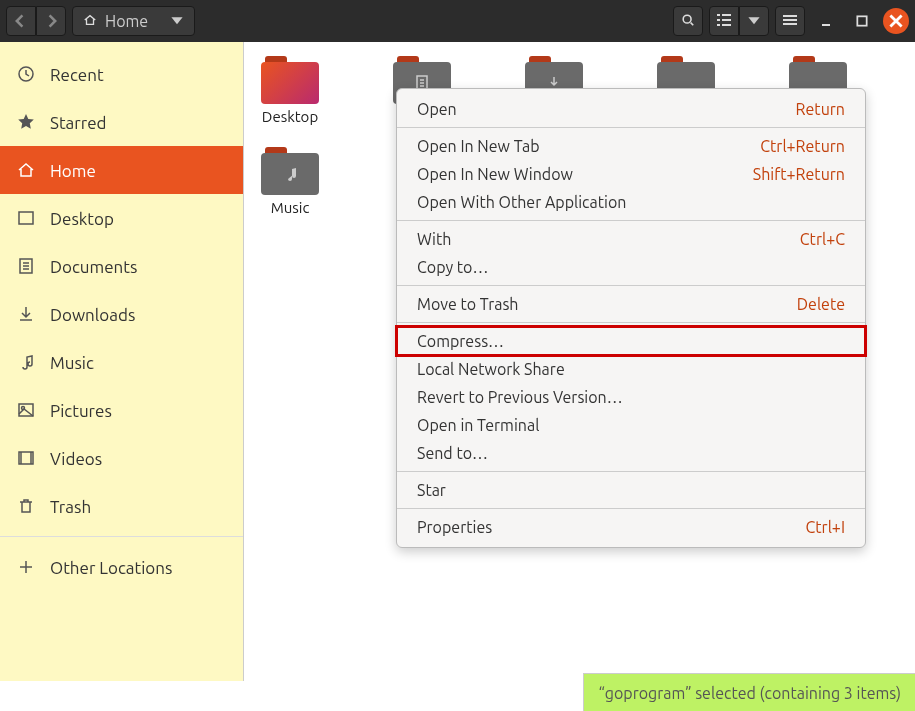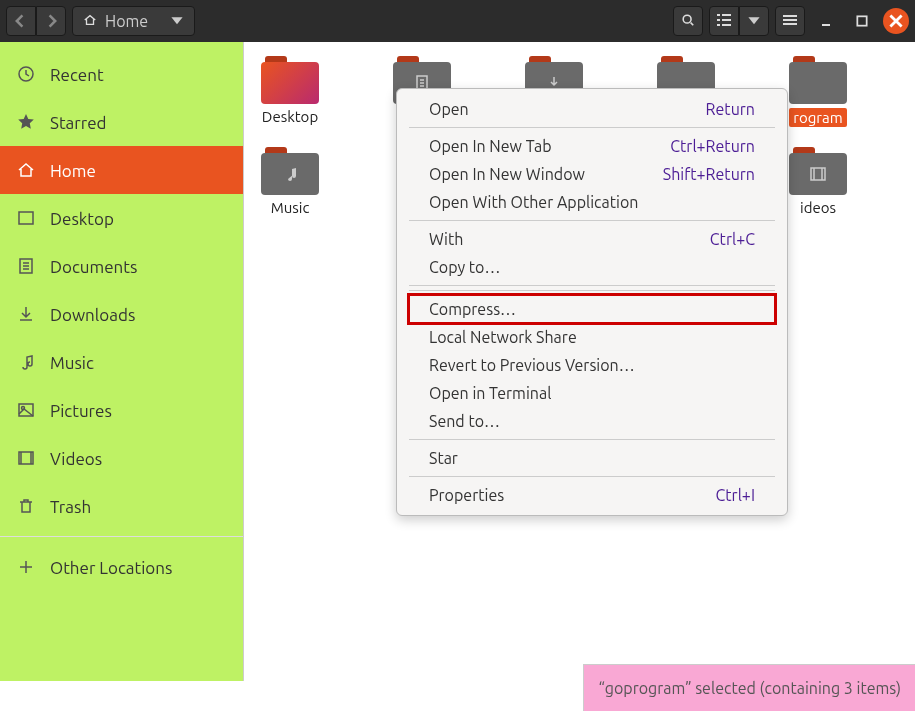--- a/index.html
+++ b/index.html
@@ -49,21 +49,21 @@
     background: #e95420;
   }
   .close-btn svg { stroke: #fff; }
 
   .main {
     display: flex;
     height: calc(100% - 42px - 30px);
   }
   .sidebar {
     width: 244px;
-    background: #bef264;
+    background: #fef9c3;
     border-right: 1px solid #ccc;
     padding-top: 8px;
   }
   .side-item {
     display: flex;
     align-items: center;
     height: 48px;
     padding: 0 16px;
     gap: 14px;
     font-size: 17px;
@@ -122,48 +122,48 @@
   }
   .folder-label { text-align:center; white-space:nowrap; }
   .folder-label.sel {
     background:#e95420; color:#fff; padding:1px 4px; border-radius:2px;
   }
 
   .context-menu {
     position: absolute;
     left: 396px;
     top: 88px;
-    width: 392px;
+    width: 470px;
     background: #f6f5f4;
     border: 1px solid #bbb;
     border-radius: 6px;
     box-shadow: 0 4px 12px rgba(0,0,0,.2);
-    padding: 6px 12px;
+    padding: 6px 0;
     z-index: 10;
   }
   .menu-item {
     display:flex; justify-content:space-between; align-items:center;
     padding: 5px 20px;
     font-size: 16px;
     color:#333;
     cursor:pointer;
   }
-  .menu-item .shortcut { color:#4c1d95; }
+  .menu-item .shortcut { color:#c2410c; }
   .menu-sep { border-top:1px solid #ccc; margin:4px 0; }
   .menu-item.highlight {
     outline: 3px solid #c00;
     outline-offset: -1px;
   }
 
   .statusbar {
     position:absolute;
     bottom:0;
-    height:47px;
+    height:38px;
     right:0;
-    background:#f9a8d4;
+    background:#bef264;
     border: 1px solid #ccc;
     border-right: none;
     border-bottom: none;
     display:flex; align-items:center; justify-content:flex-end;
     padding: 0 14px;
     color:#555;
     font-size: 16px;
   }
 </style>
 </head>
@@ -439,20 +439,24 @@
   <div class="menu-sep"></div>
   <div class="menu-item">
       <span>With</span>
       <span class="shortcut">Ctrl+C</span>
     </div>
   <div class="menu-item">
       <span>Copy to…</span>
       <span class="shortcut"></span>
     </div>
   <div class="menu-sep"></div>
+  <div class="menu-item">
+      <span>Move to Trash</span>
+      <span class="shortcut">Delete</span>
+    </div>
   <div class="menu-sep"></div>
   <div class="menu-item highlight">
       <span>Compress…</span>
       <span class="shortcut"></span>
     </div>
   <div class="menu-item">
       <span>Local Network Share</span>
       <span class="shortcut"></span>
     </div>
   <div class="menu-item">

